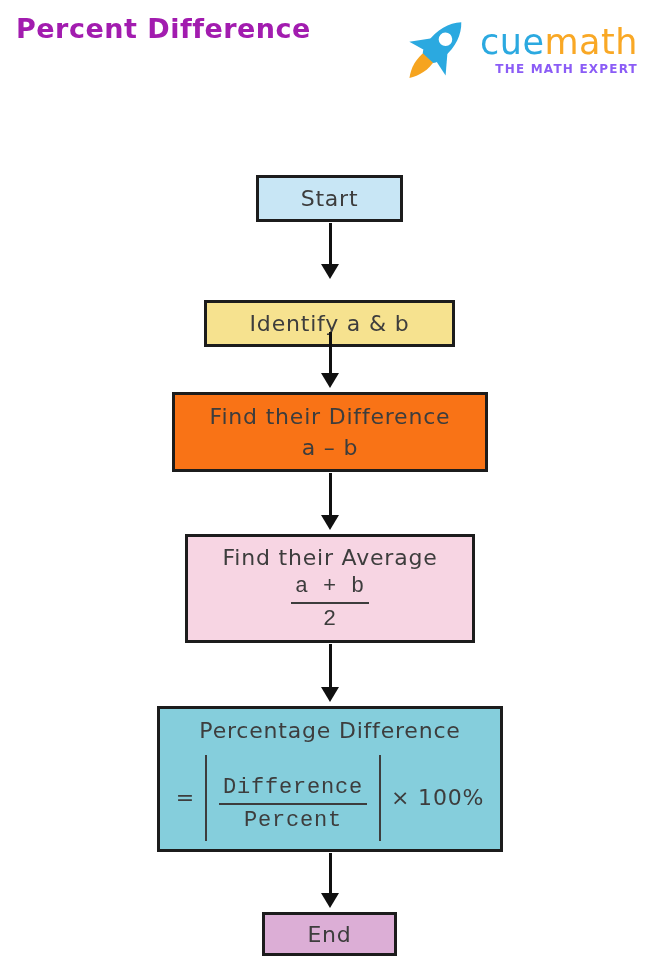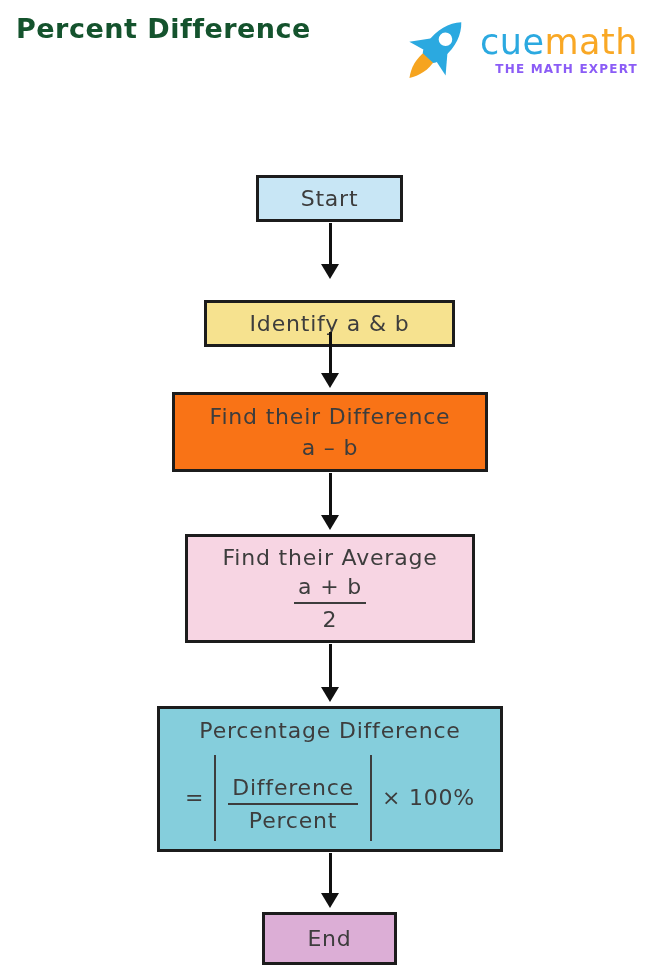--- a/index.html
+++ b/index.html
@@ -12,21 +12,21 @@
     height: 980px;
     background: #ffffff;
     overflow: hidden;
   }
 
   
   .page-title {
     position: absolute;
     left: 16px;
     top: 10px;
-    color: #14532d;
+    color: #a21caf;
     font-weight: bold;
     font-size: 27px;
     line-height: 37px;
     letter-spacing: 0.5px;
   }
 
   .logo {
     position: absolute;
     left: 394px;
     top: 8px;
@@ -61,23 +61,23 @@
     justify-content: center;
     text-align: center;
     font-size: 22px;
     letter-spacing: 0.8px;
   }
   .node-start       { left: 256px; top: 175px; width: 147px; height: 47px;  background: #C8E6F5; }
   .node-identify    { left: 204px; top: 300px; width: 251px; height: 47px;  background: #F6E28F; }
   .node-difference  { left: 172px; top: 392px; width: 316px; height: 80px;  background: #f97316; line-height: 31px; }
   .node-average     { left: 185px; top: 534px; width: 290px; height: 109px; background: #F7D5E3; }
   .node-percentage  { left: 157px; top: 706px; width: 346px; height: 146px; background: #85CEDC; }
-  .node-end         { left: 262px; top: 912px; width: 135px; height: 53px;  background: #DCAED6; }
-
-  .fraction { display: inline-block; text-align: center; margin-top: 4px; }
+  .node-end         { left: 262px; top: 912px; width: 135px; height: 44px;  background: #DCAED6; }
+
+  .fraction { display: inline-block; text-align: center; margin-top: 4px; font-family: Liberation Mono, monospace; }
   .fraction .num { display: block; padding: 0 4px 3px 4px; border-bottom: 2px solid #3D3D3D; }
   .fraction .den { display: block; padding-top: 3px; }
 
   .formula-row {
     display: flex;
     align-items: center;
     justify-content: center;
     margin-top: 12px;
     gap: 10px;
   }

